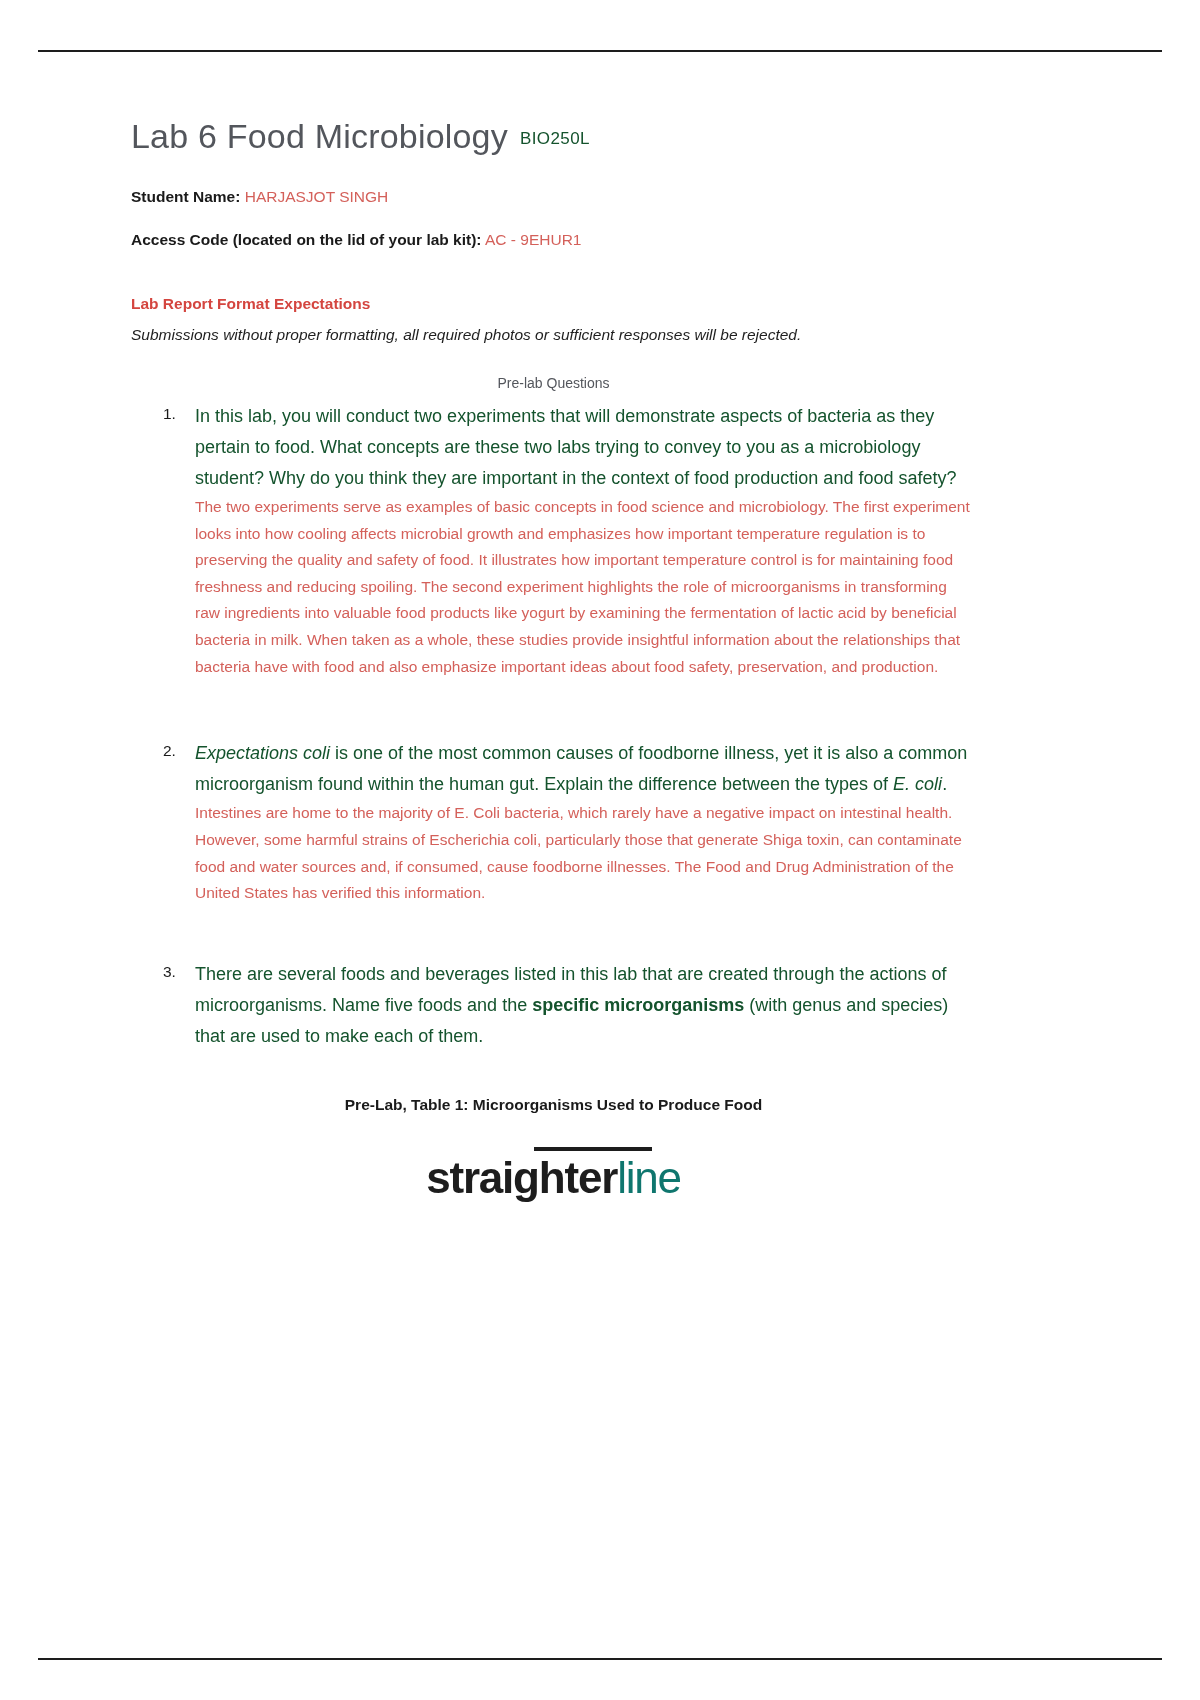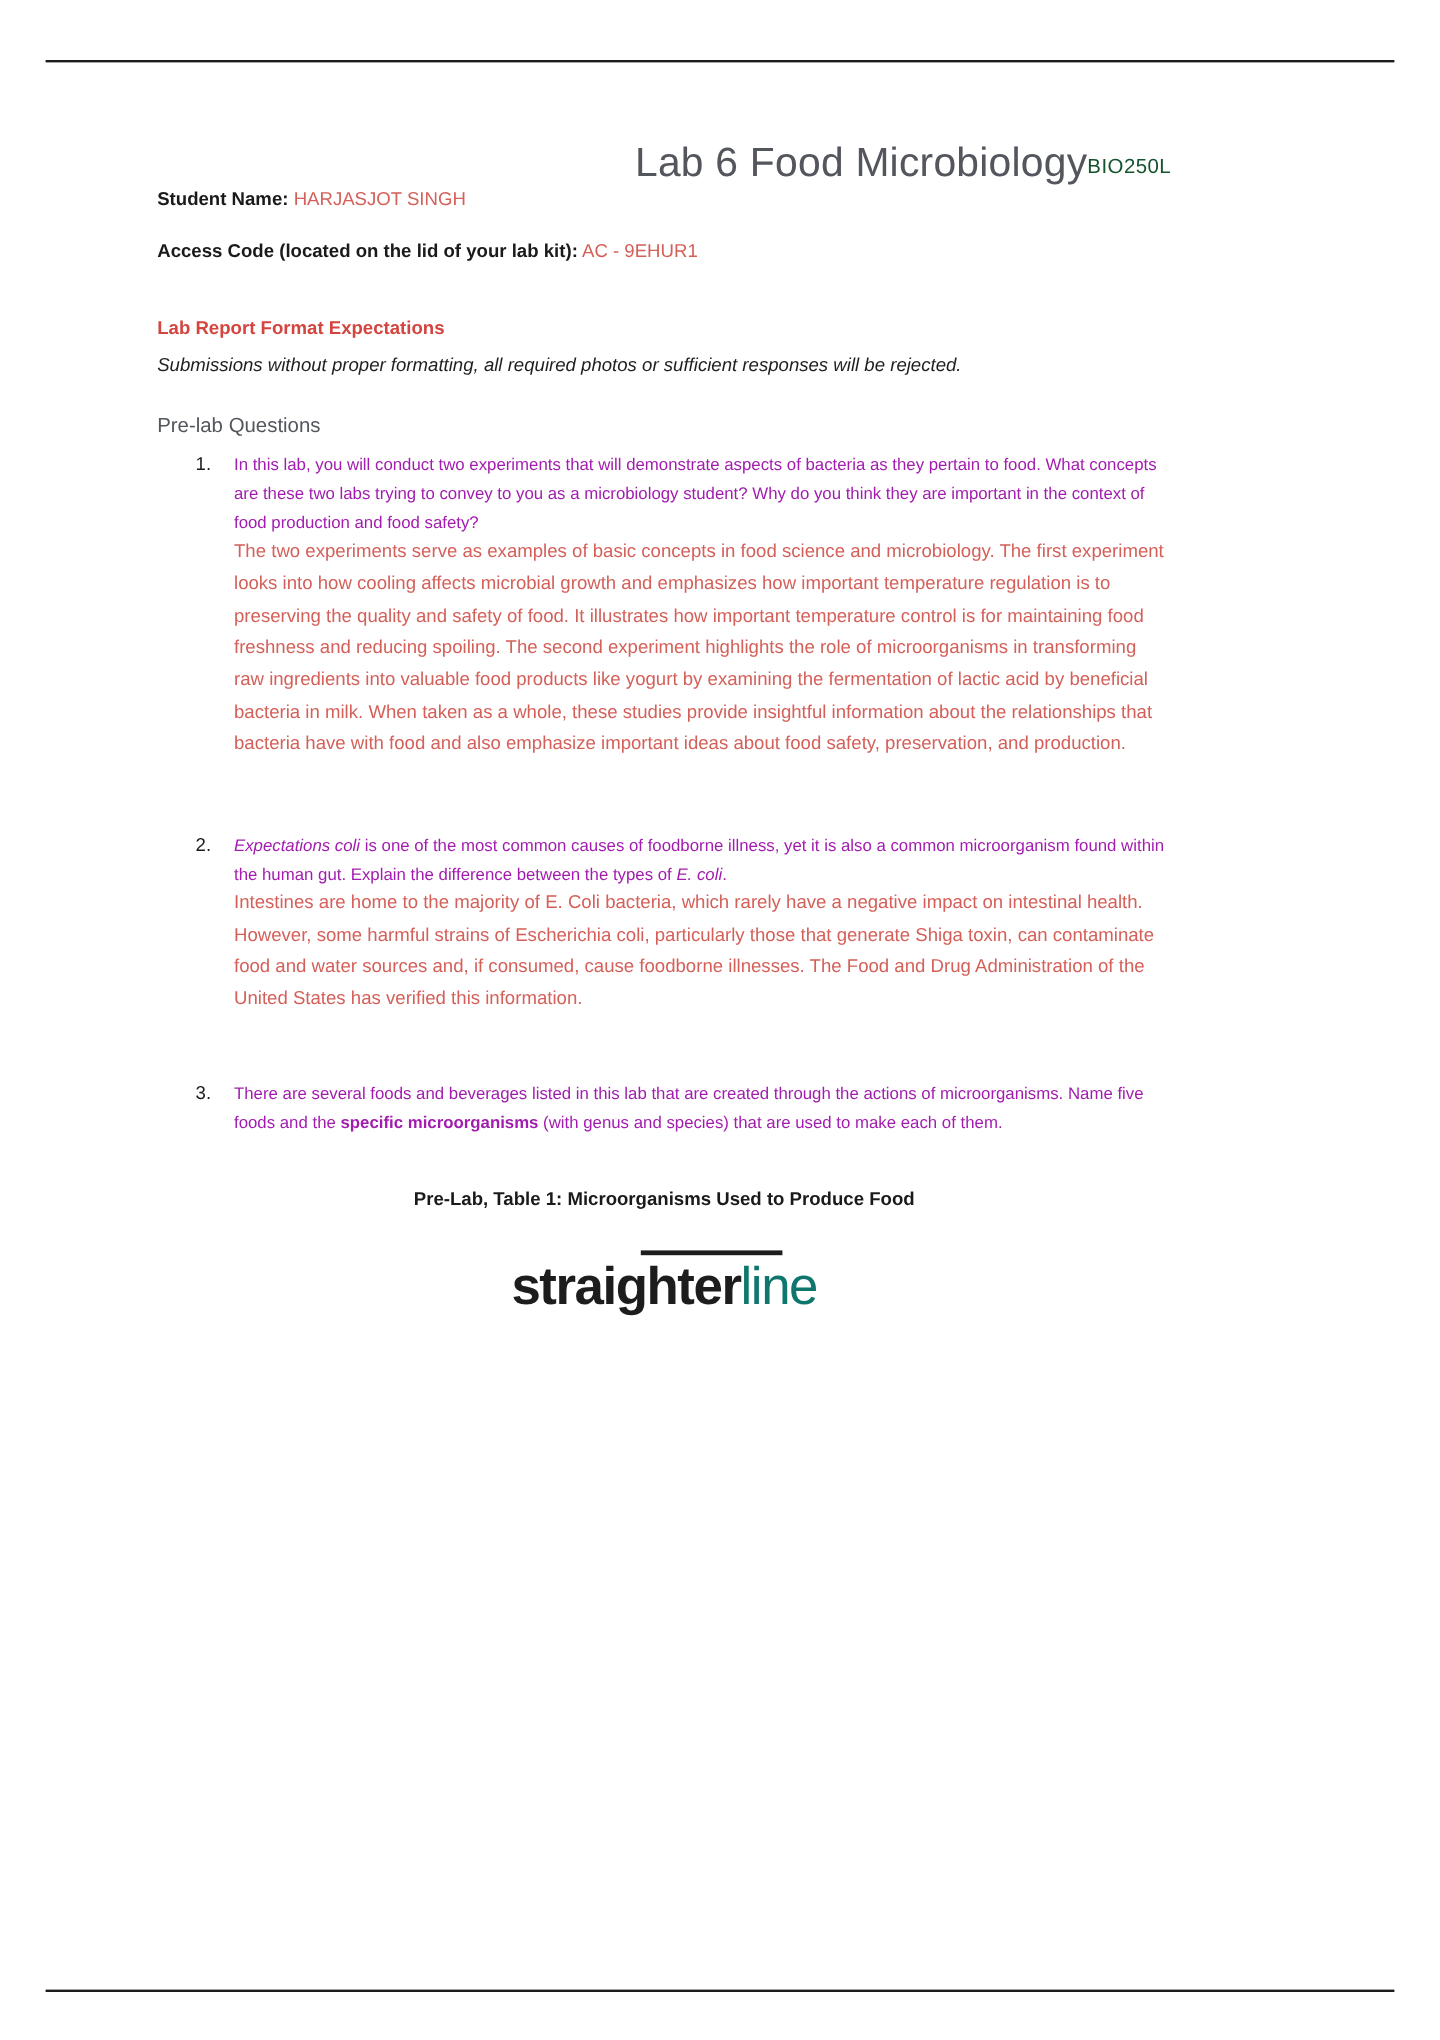--- a/index.html
+++ b/index.html
@@ -38,21 +38,23 @@
   }
   .content {
     position: absolute;
     left: 131px;
     top: 118px;
     width: 845px;
   }
   .title-row {
     display: flex;
     align-items: flex-end;
-    justify-content: flex-end;
+    justify-content: flex-start;
+    margin-bottom: 30px;
+    gap: 12px;
   }
   .doc-title {
     font-size: 34px;
     font-weight: 400;
     color: #53565c;
     letter-spacing: 0.2px;
     line-height: 1.1;
     margin: 0;
   }
   .course-code {
@@ -85,46 +87,47 @@
     color: #d4453f;
     margin-bottom: 9px;
   }
   .format-line {
     font-size: 15.5px;
     font-style: italic;
     color: #1f1f1f;
     line-height: 1.62;
   }
   .section-head {
-    font-size: 17px;
+    font-size: 14px;
     color: #53565c;
     margin-top: 28px;
     margin-bottom: 10px;
+    text-align: center;
   }
   ol.questions {
     margin: 0;
     padding: 0;
     list-style: none;
   }
   li.question {
     position: relative;
     padding-left: 64px;
     margin-bottom: 0;
   }
   .q-num {
     position: absolute;
     left: 32px;
     top: 0;
     font-size: 15.5px;
     color: #1a1a1a;
     line-height: 1.72;
   }
   .q-text {
-    font-size: 14px;
-    color: #a21caf;
+    font-size: 18px;
+    color: #14532d;
     line-height: 1.72;
     text-align: left;
   }
   .q-text em {
     font-style: italic;
   }
   .q-text strong {
     font-weight: bold;
   }
   .answer {

